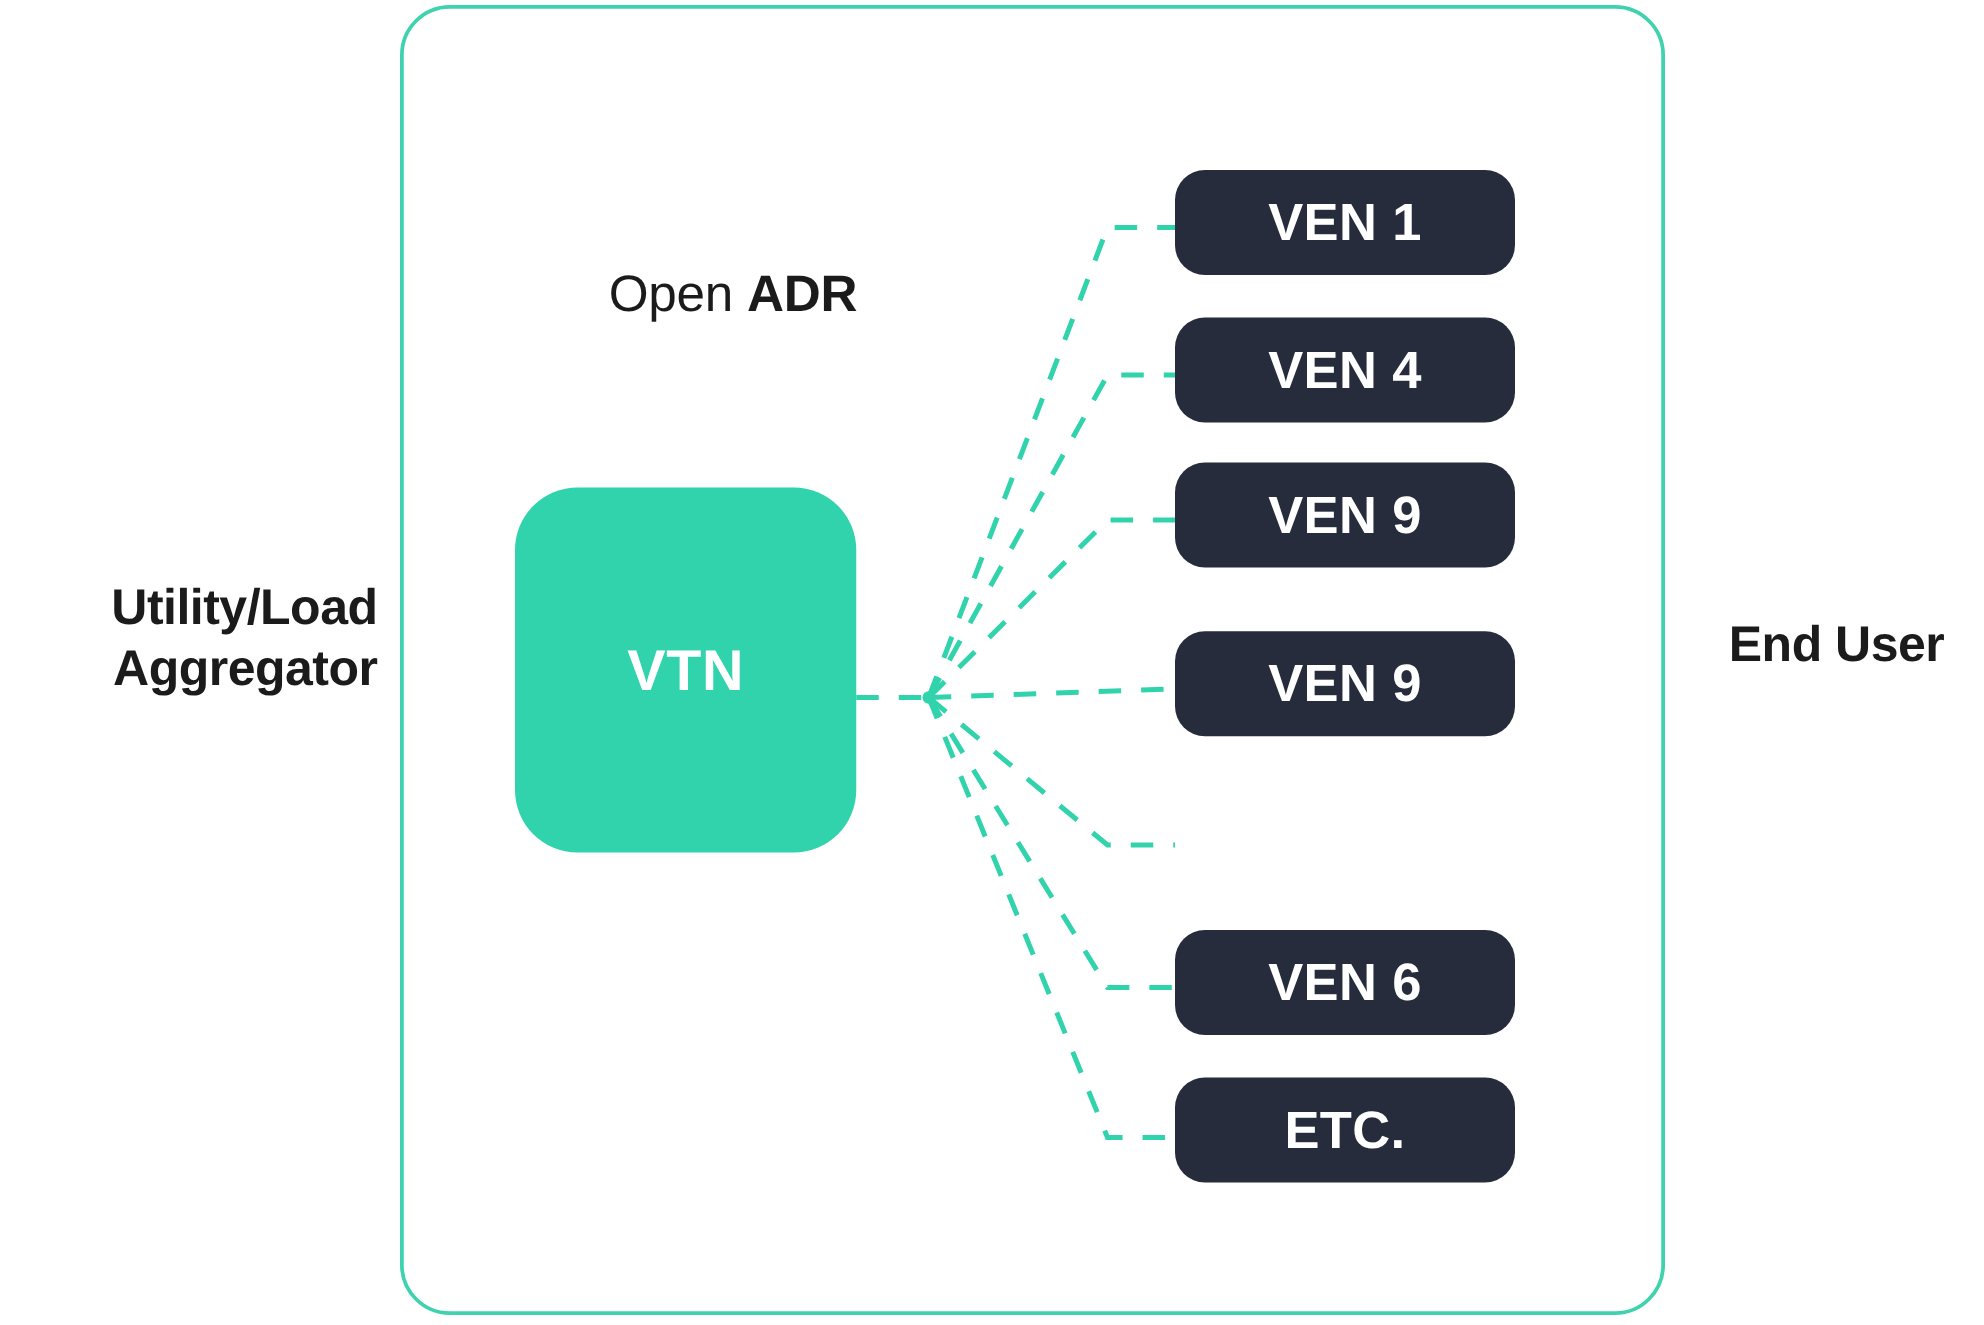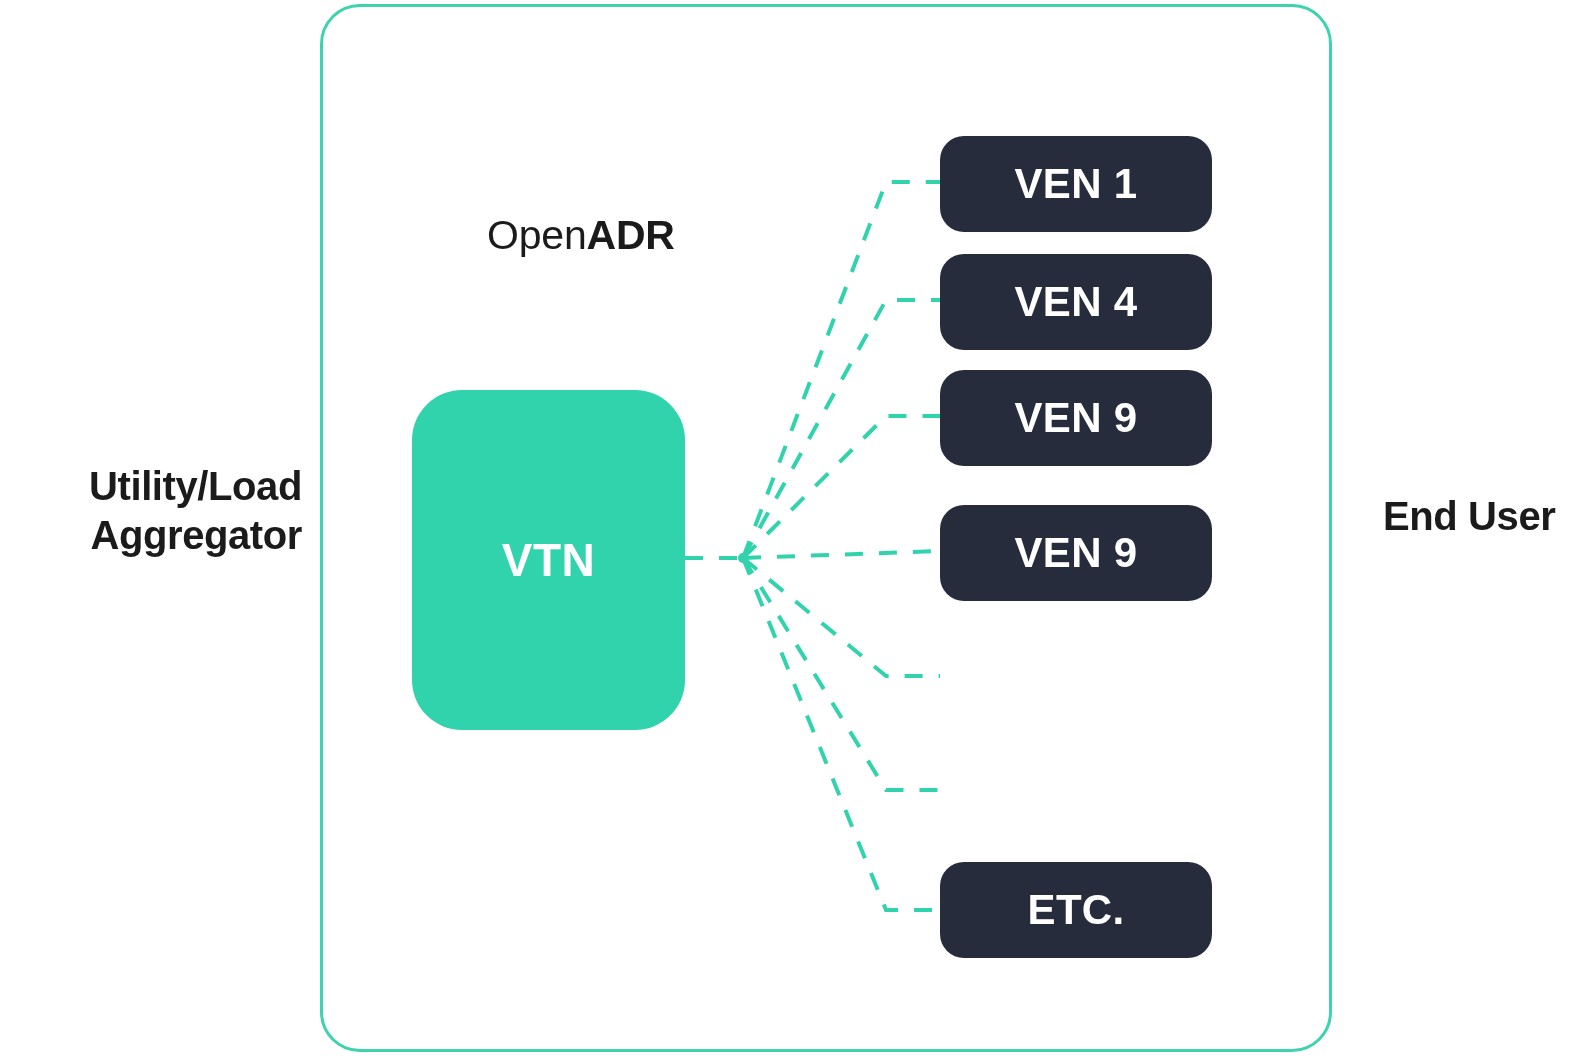--- a/index.html
+++ b/index.html
@@ -61,29 +61,29 @@
   .openadr-caption {
     position: absolute;
     left: 463px;
     top: 212px;
     font-size: 41px;
     color: #1b1b1b;
     letter-spacing: -0.2px;
     white-space: nowrap;
   }
   .openadr-caption .light { font-weight: 400; margin-left: 24px; }
-  .openadr-caption .bold  { font-weight: 700; }
+  .openadr-caption .bold  { font-weight: 700; margin-left: 11px; }
 
   
   .vtn-node {
     position: absolute;
     left: 412px;
     top: 390px;
     width: 273px;
-    height: 340px;
+    height: 292px;
     background: #31d3ac;
     border-radius: 50px;
     display: flex;
     align-items: center;
     justify-content: center;
   }
   .vtn-label {
     color: #ffffff;
     font-size: 46px;
     font-weight: 700;
@@ -98,21 +98,21 @@
     width: 1587px;
     height: 1060px;
     pointer-events: none;
   }
 
   
   .ven-node {
     position: absolute;
     left: 940px;
     width: 272px;
-    height: 96px;
+    height: 84px;
     background: #262c3b;
     border-radius: 24px;
     display: flex;
     align-items: center;
     justify-content: center;
     text-align: right;
   }
   .ven-label {
     color: #ffffff;
     font-size: 42px;
@@ -166,19 +166,22 @@
   </div>
   <div class="ven-node" style="top:254px">
     <span class="ven-label">VEN 4</span>
   </div>
   <div class="ven-node" style="top:370px">
     <span class="ven-label">VEN 9</span>
   </div>
   <div class="ven-node" style="top:505px">
     <span class="ven-label">VEN 9</span>
   </div>
+  <div class="ven-node" style="top:744px">
+    <span class="ven-label">VEN 6</span>
+  </div>
   <div class="ven-node" style="top:862px">
     <span class="ven-label">ETC.</span>
   </div>
 
   <div class="side-label label-right">End User</div>
 
 </div>
 
 </body></html>

